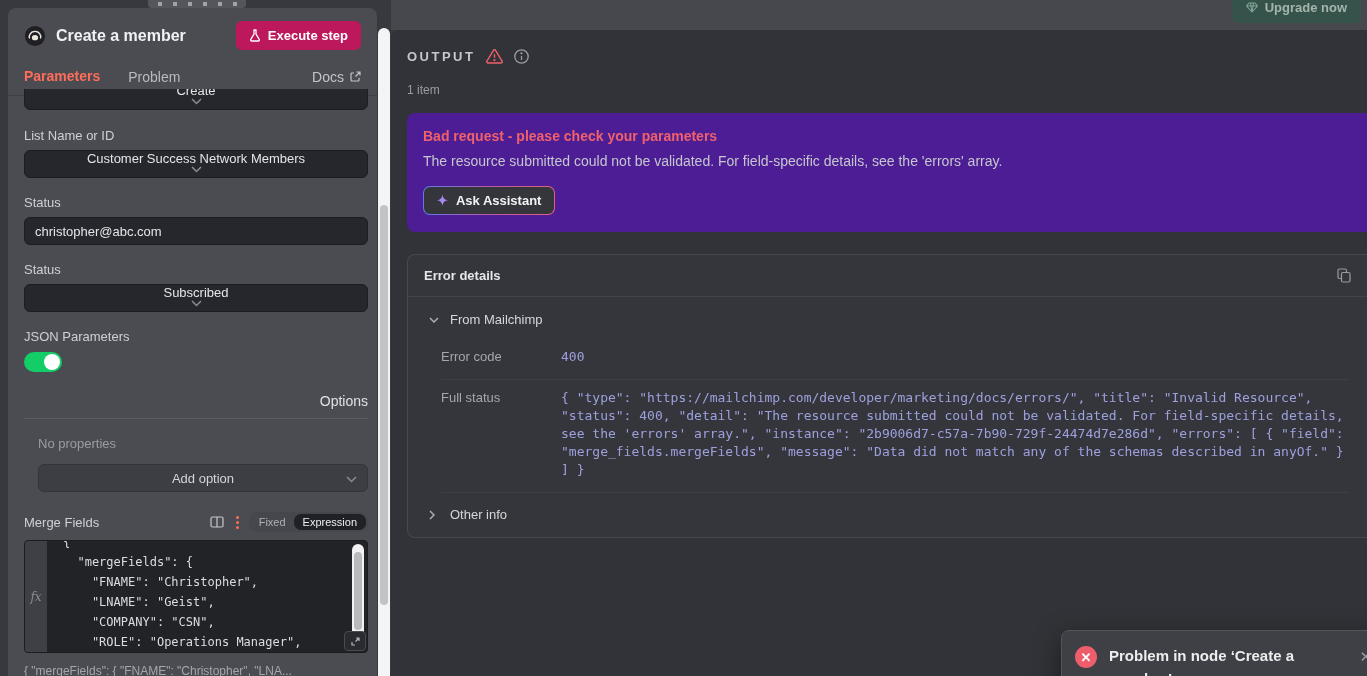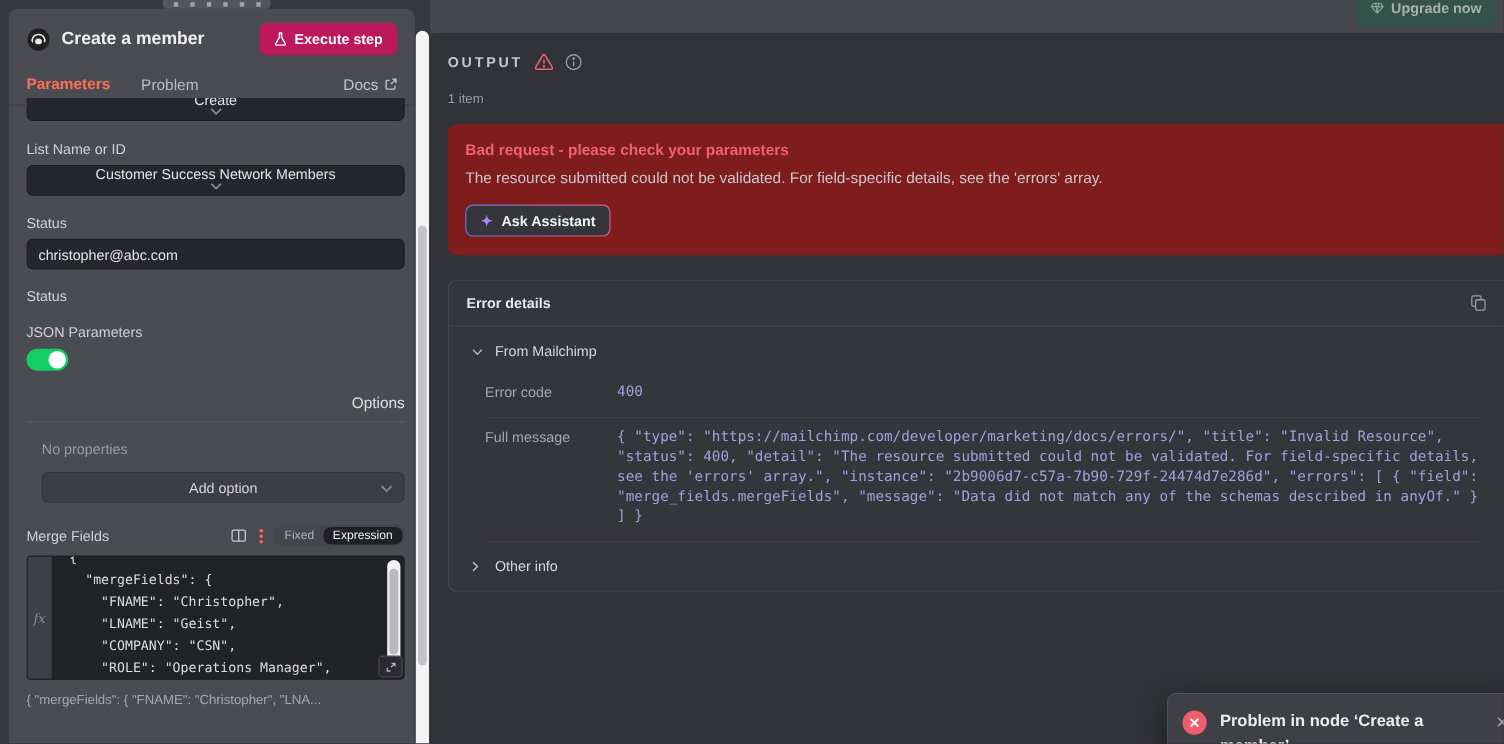--- a/index.html
+++ b/index.html
@@ -88,21 +88,21 @@
   .upgrade-btn { position:absolute; right:6px; top:-8px; display:inline-flex; align-items:center;
     gap:7px; background:#35534a; border:none; border-radius:6px; padding:8px 14px;
     color:#a4b4ad; font-size:13px; font-weight:700; }
 
   .output-panel { position:absolute; left:391px; right:0; top:30px; bottom:0;
     background:#323338; border-radius:8px 0 0 0; }
   .out-header { display:flex; align-items:center; gap:11px; padding:19px 16px 0 16px; }
   .out-title { font-size:13px; font-weight:700; letter-spacing:2.5px; color:#c6c7cd; }
   .items-count { margin:19px 0 0 16px; font-size:12px; color:#9b9ca2; }
 
-  .error-box { margin:16px 0 0 16px; background:#7f1d1d; border-radius:8px 0 0 8px; padding:15px 16px 17px; }
+  .error-box { margin:16px 0 0 16px; background:#4c1d95; border-radius:8px 0 0 8px; padding:15px 16px 17px; }
   .error-title { font-size:14px; font-weight:700; color:#f0616c; }
   .error-desc { margin-top:9px; font-size:14px; color:#c6c7cd; }
   .ask-wrap { display:inline-block; margin-top:17px; padding:1px; border-radius:7px;
     background:linear-gradient(90deg,#5c7bea,#b95ba6,#e0607e); }
   .ask-btn { display:inline-flex; align-items:center; gap:8px; background:#35363c;
     border-radius:6px; padding:6px 13px; font-size:13px; font-weight:700; color:#f2f3f5; }
   .sparkle { color:#a886f0; font-size:13px; }
 
   .details-box { margin:22px 0 0 16px; border:1px solid #47484e; border-radius:8px 0 0 8px;
     border-right:none; background:#35363b; }
@@ -193,20 +193,28 @@
         <svg width="11" height="7" viewBox="0 0 11 7" fill="none" stroke="#8b8c92" stroke-width="1.5">
             <path d="M1 1l4.5 4.5L10 1"></path>
           </svg>
       </span>
     </div>
 
     <div class="field-label" style="margin-top:17px;">Status</div>
     <input class="inp" style="margin-top: 7px;" value="christopher@abc.com">
 
     <div class="field-label" style="margin-top:17px;">Status</div>
+    <div class="sel" style="margin-top:7px;">
+      <span>Subscribed</span>
+      <span class="chev">
+        <svg width="11" height="7" viewBox="0 0 11 7" fill="none" stroke="#8b8c92" stroke-width="1.5">
+            <path d="M1 1l4.5 4.5L10 1"></path>
+          </svg>
+      </span>
+    </div>
 
     <div class="field-label" style="margin-top:17px;">JSON Parameters</div>
     <div class="toggle" style="margin-top:8px;">
         <span class="knob"></span>
       </div>
 
     <div class="opt-head" style="margin-top:21px;text-align:right;">Options</div>
     <hr class="opt-hr">
     <div class="no-props" style="margin-top:17px;">No properties</div>
     <div class="add-option" style="margin-top:13px;">
@@ -329,21 +337,21 @@
       </span>
       <span class="section-label">From Mailchimp</span>
     </div>
 
     <div class="detail-rows">
       <div class="detail-row">
         <span class="detail-label">Error code</span>
         <span class="detail-value">400</span>
       </div>
       <div class="detail-row">
-        <span class="detail-label">Full message</span>
+        <span class="detail-label">Full status</span>
         <span class="detail-value">{ "type": "https://mailchimp.com/developer/marketing/docs/errors/", "title": "Invalid Resource", "status": 400, "detail": "The resource submitted could not be validated. For field-specific details, see the 'errors' array.", "instance": "2b9006d7-c57a-7b90-729f-24474d7e286d", "errors": [ { "field": "merge_fields.mergeFields", "message": "Data did not match any of the schemas described in anyOf." } ] }</span>
       </div>
     </div>
 
     <div class="other-row">
       <span>
         <svg width="6" height="10" viewBox="0 0 6 10" fill="none" stroke="#b3b4ba" stroke-width="1.4">
             <path d="M1 1l4 4-4 4"></path>
           </svg>
       </span>

